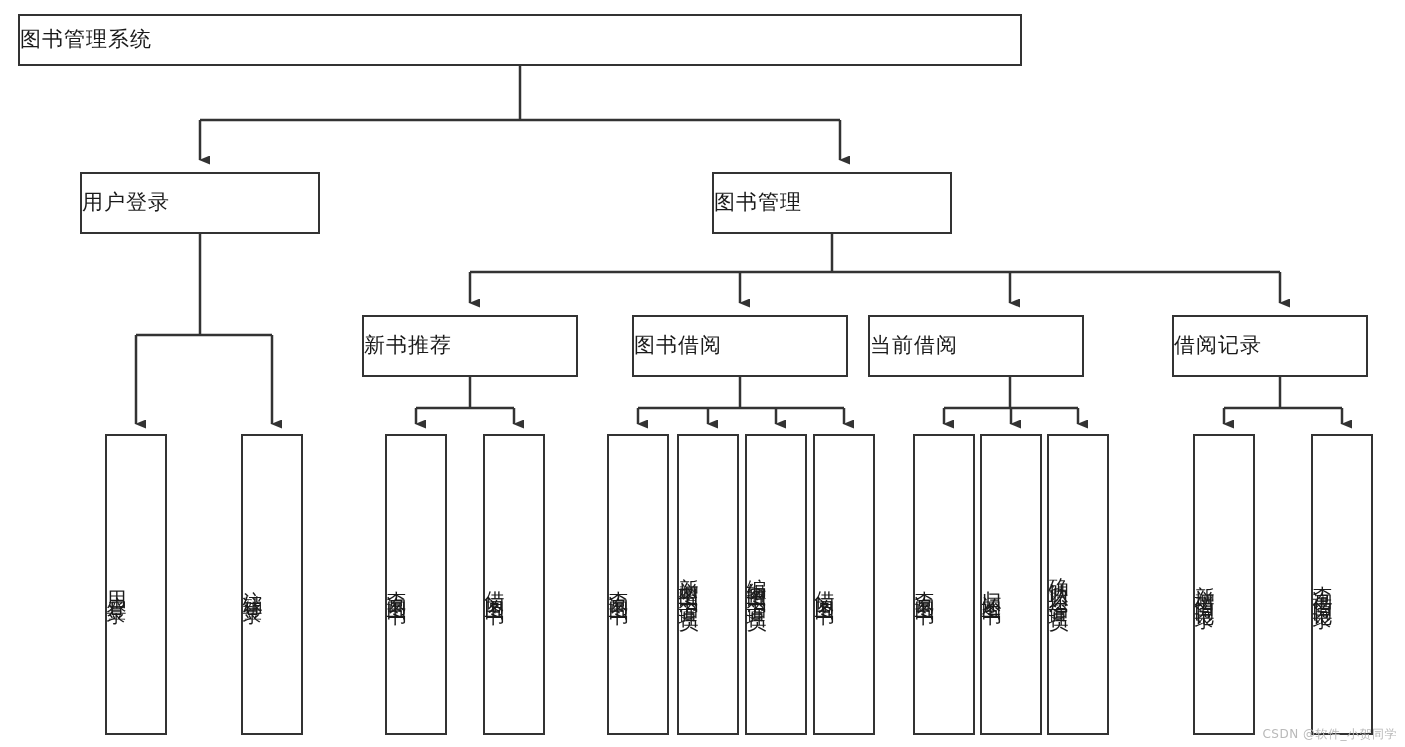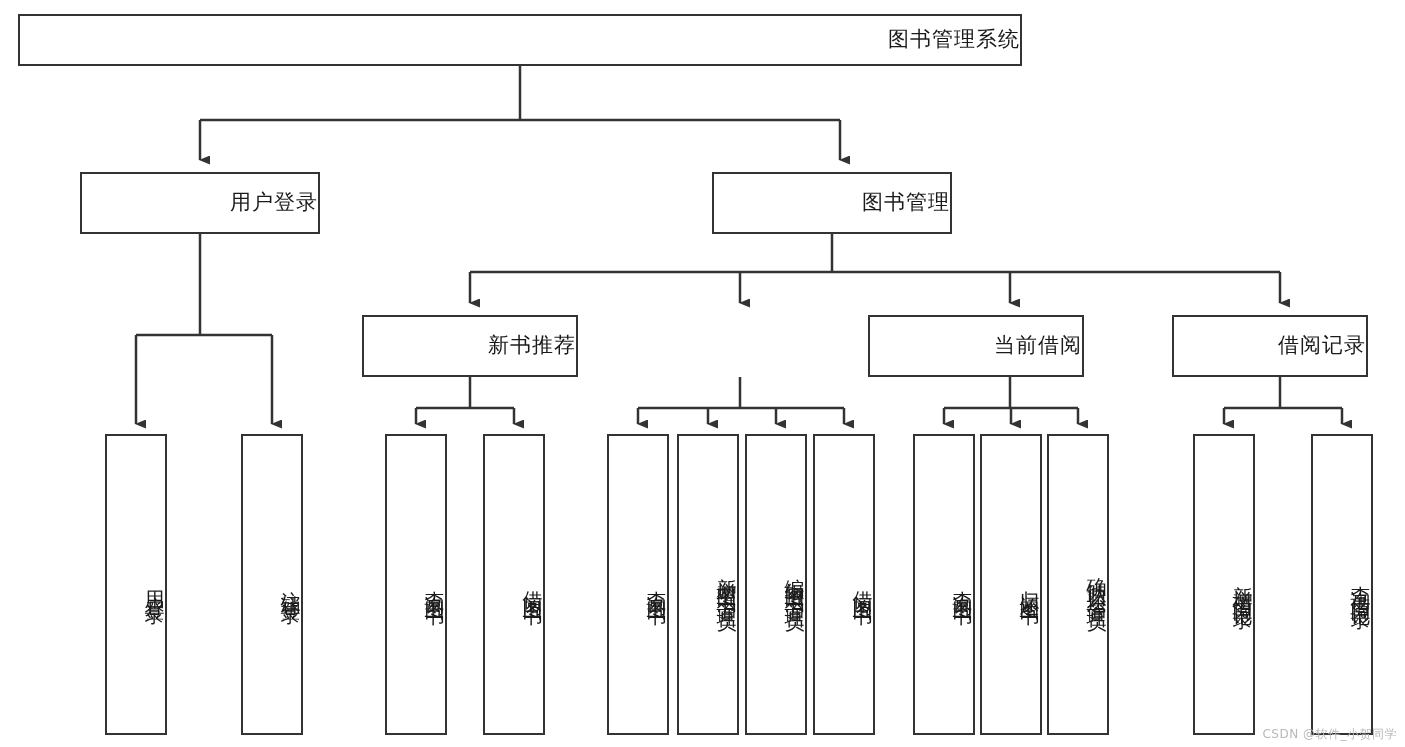--- a/index.html
+++ b/index.html
@@ -24,21 +24,21 @@
     height: 747px;
     pointer-events: none;
   }
   .node {
     position: absolute;
     box-sizing: border-box;
     border: 2px solid #333333;
     background: #ffffff;
     display: flex;
     align-items: center;
-    justify-content: flex-end;
+    justify-content: flex-start;
     color: #1a1a1a;
   }
   .node.h {
     font-size: 21px;
     letter-spacing: 1px;
     line-height: 1.2;
   }
   .node.root {
     font-size: 21px;
   }
@@ -119,26 +119,29 @@
     </g>
   </svg>
 
   <div class="node h root" style="left:18px; top:14px; width:1004px; height:52px;">
     <span>图书管理系统</span>
   </div>
 
   <div class="node h" style="left:80px; top:172px; width:240px; height:62px;">
     <span>用户登录</span>
   </div>
-  <div class="node h" style="left:712px; top:172px; width:240px; height:62px;padding-left:20px;">
+  <div class="node h" style="left:712px; top:172px; width:240px; height:62px;">
     <span>图书管理</span>
   </div>
 
   <div class="node h" style="left:362px; top:315px; width:216px; height:62px;">
     <span>新书推荐</span>
+  </div>
+  <div class="node h" style="left:632px; top:315px; width:216px; height:62px;">
+    <span>图书借阅</span>
   </div>
   <div class="node h" style="left:868px; top:315px; width:216px; height:62px;">
     <span>当前借阅</span>
   </div>
   <div class="node h" style="left:1172px; top:315px; width:196px; height:62px;">
     <span>借阅记录</span>
   </div>
 
   <div class="node v" style="left:105px; top:434px; width:62px; height:301px;">
     <span class="vtext">用户登录</span>

